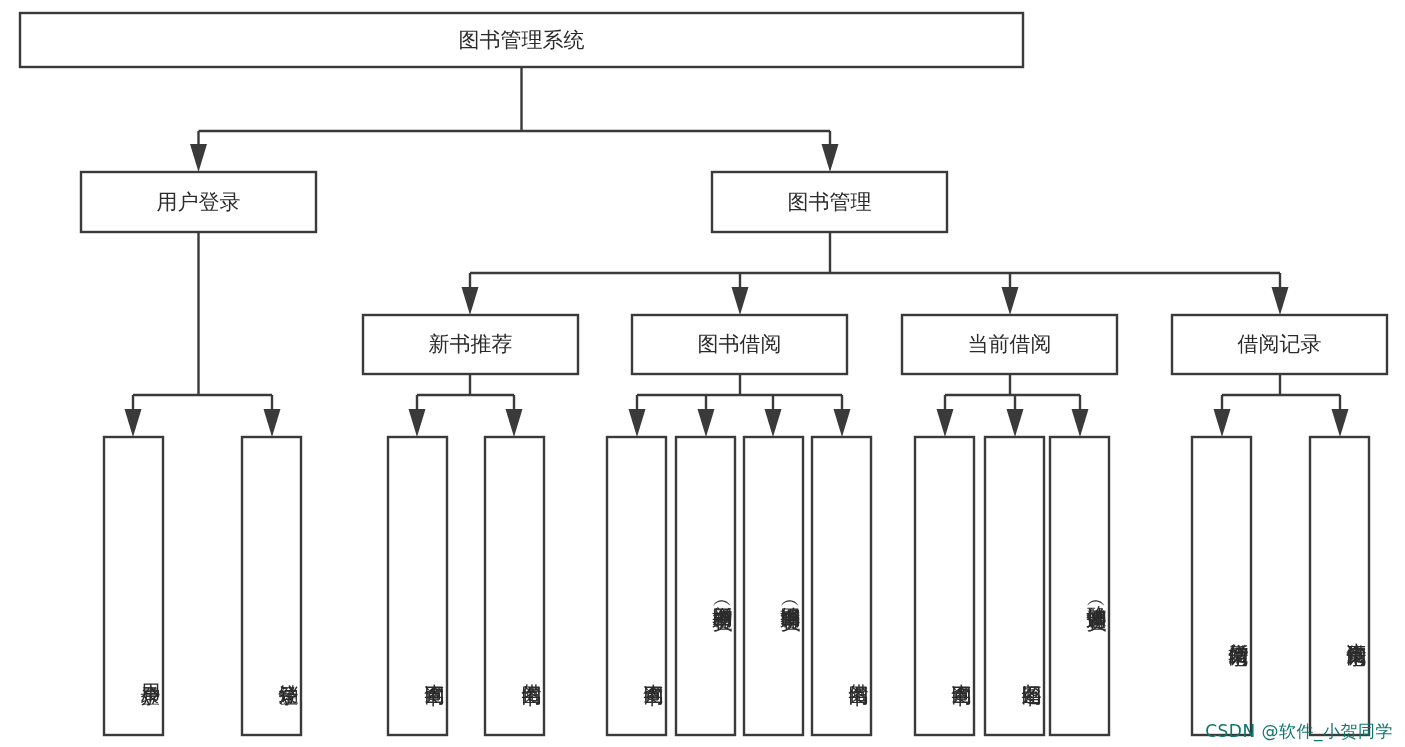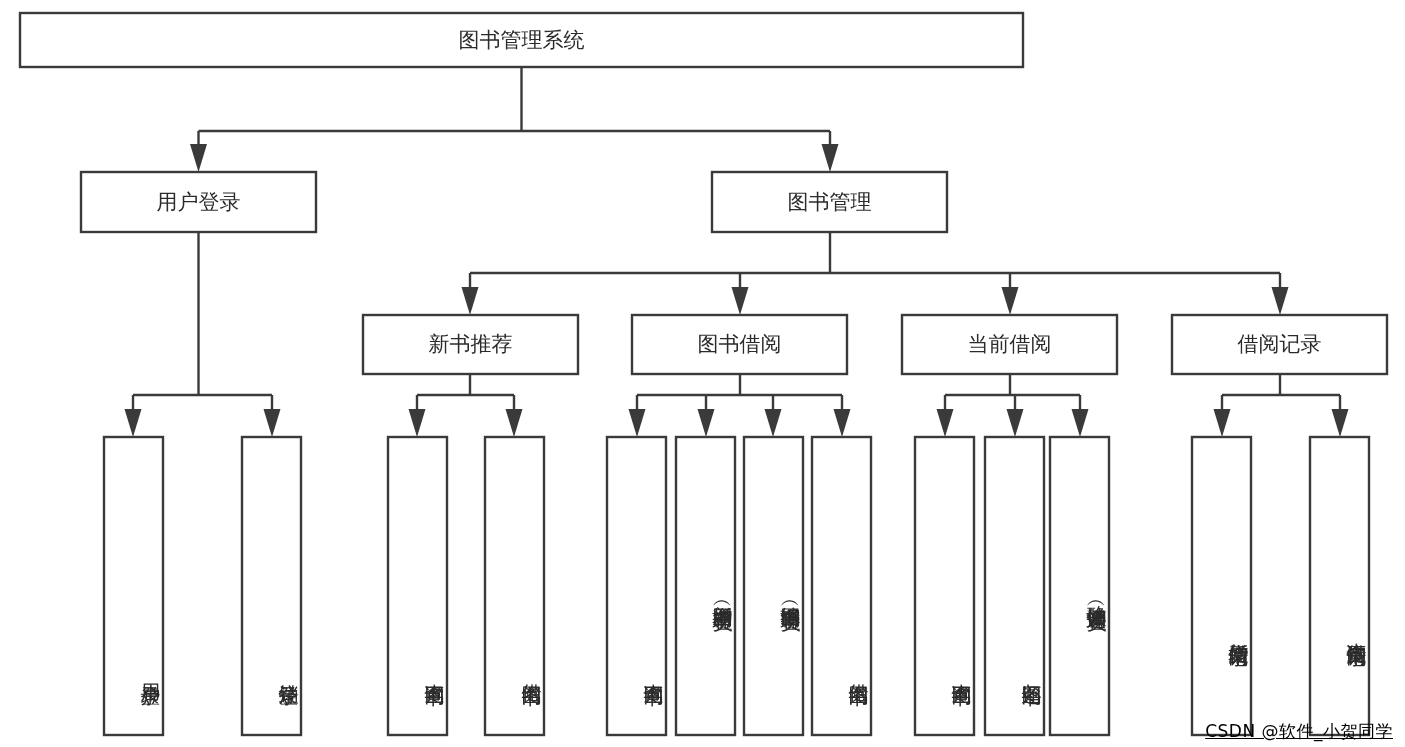--- a/index.html
+++ b/index.html
@@ -18,21 +18,21 @@
   }
   .leaf-label-wrap{
     position:absolute;display:flex;align-items:flex-start;justify-content:center;
     writing-mode:vertical-rl;text-orientation:upright;
     font-size:20px;line-height:1.22;color:#2b2b2b;letter-spacing:1px;
     white-space:nowrap;pointer-events:none;
   }
   .watermark{
     position:absolute;right:12px;bottom:4px;
     font-family:"DejaVu Sans","Liberation Sans",sans-serif;
-    font-size:17px;color:#000000;letter-spacing:0.5px;white-space:nowrap;text-decoration:underline;
+    font-size:17px;color:#0f766e;letter-spacing:0.5px;white-space:nowrap;
   }
 </style>
 </head>
 <body>
 
 <div id="diagram-root">
 
   <svg class="flow" viewBox="0 0 1405 747">
 
     <g>

